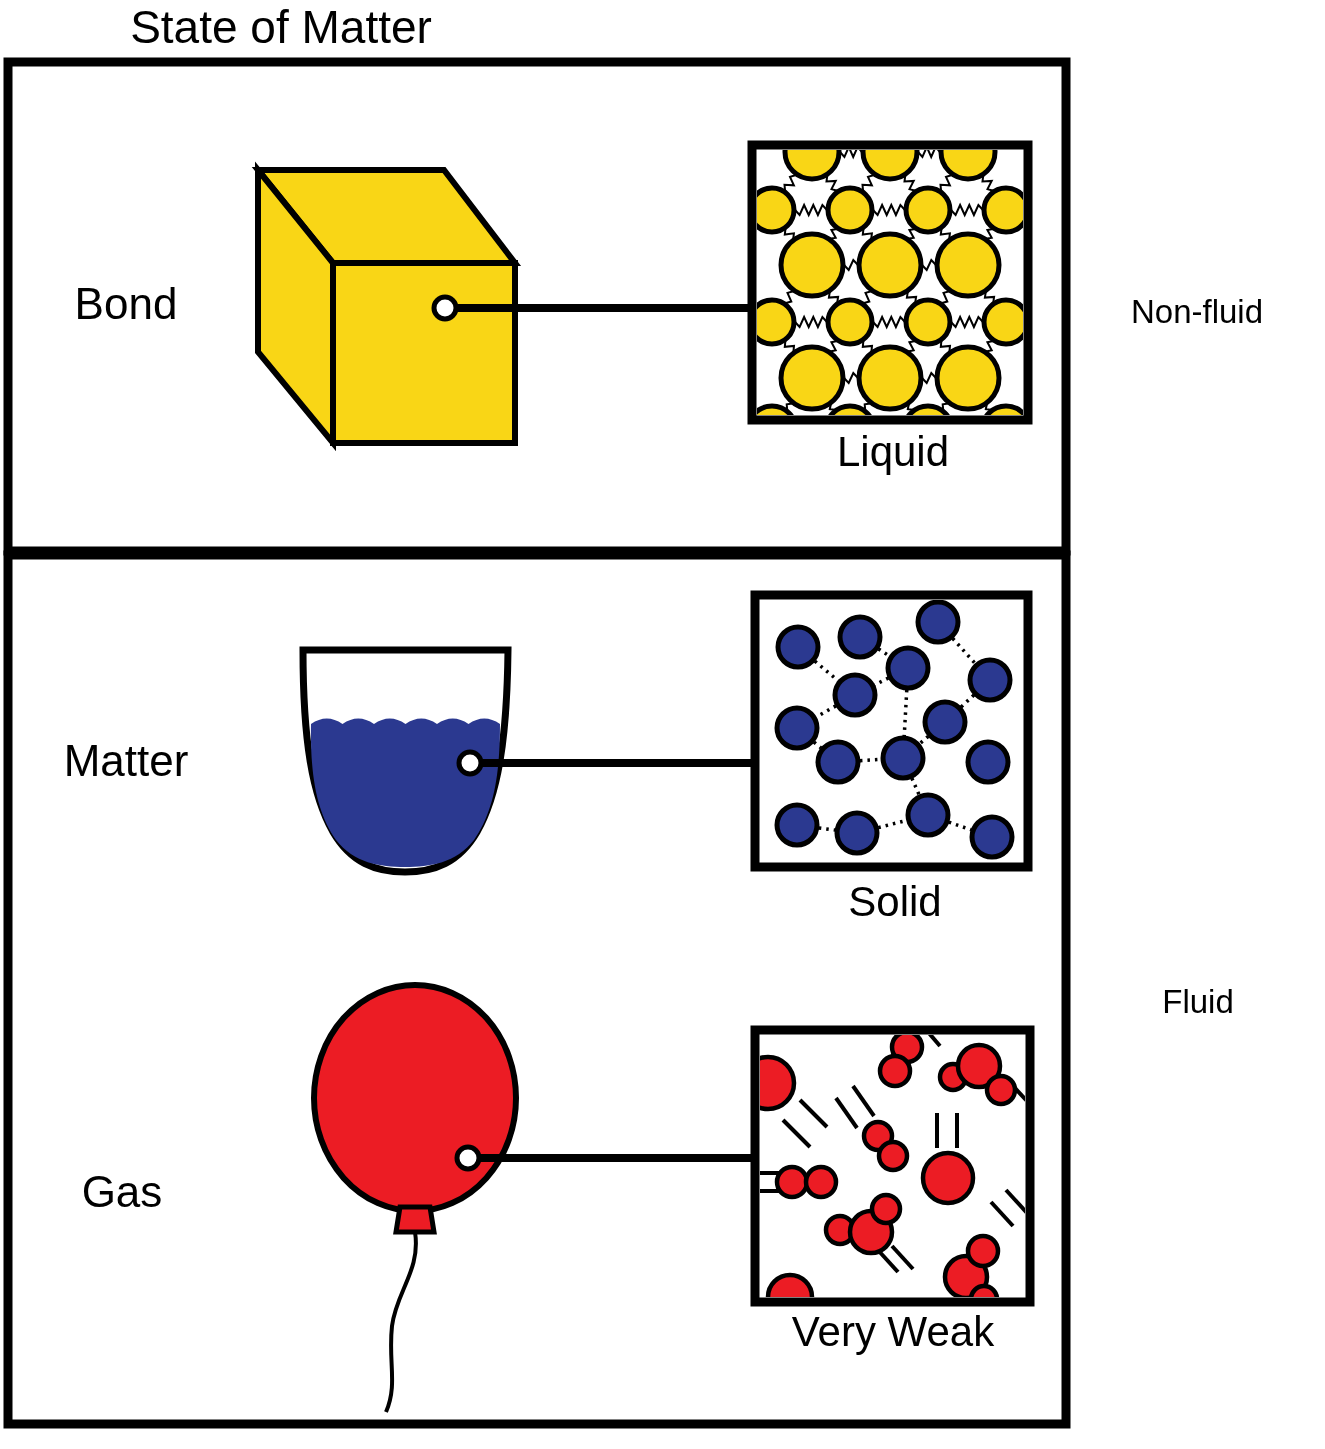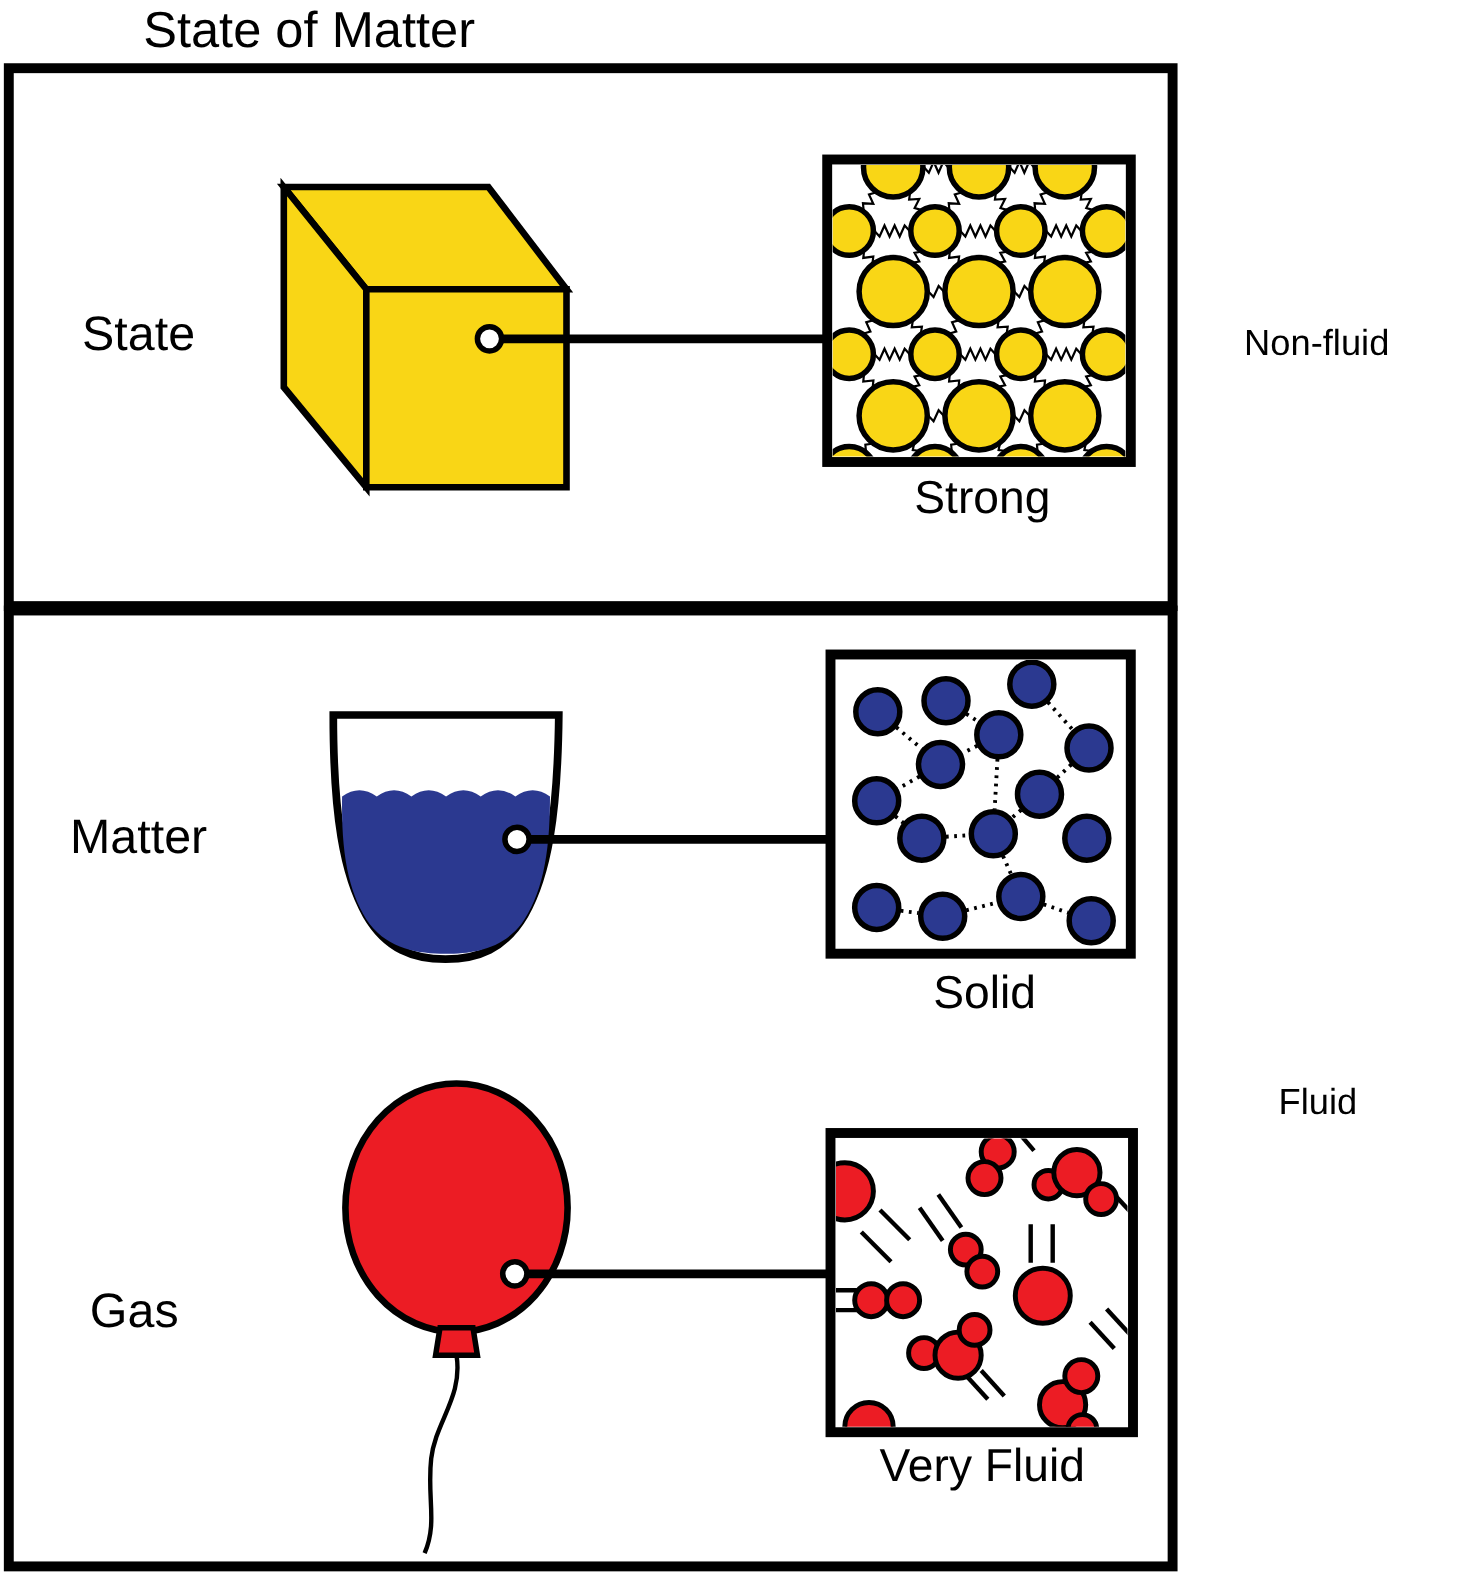--- a/index.html
+++ b/index.html
@@ -210,23 +210,23 @@
         <circle cx="886" cy="1209" r="14" fill="var(--c-red)" stroke="var(--c-line)" stroke-width="4.5"></circle>
         <circle cx="966" cy="1277" r="21" fill="var(--c-red)" stroke="var(--c-line)" stroke-width="4.5"></circle>
         <circle cx="983" cy="1251" r="15" fill="var(--c-red)" stroke="var(--c-line)" stroke-width="4.5"></circle>
         <circle cx="984" cy="1299" r="13" fill="var(--c-red)" stroke="var(--c-line)" stroke-width="4.5"></circle>
         <circle cx="790" cy="1297" r="22" fill="var(--c-red)" stroke="var(--c-line)" stroke-width="4.5"></circle>
       </g>
   </svg>
 
   <div class="label header-label" style="left:281px;top:27px">State of Matter</div>
 
-  <div class="label state-label" style="left:126px;top:304px">State</div>
+  <div class="label state-label" style="left:126px;top:304px">Bond</div>
   <div class="label state-label" style="left:126px;top:761px">Matter</div>
   <div class="label state-label" style="left:122px;top:1192px">Gas</div>
 
-  <div class="label bond-label" style="left:893px;top:452px">Strong</div>
+  <div class="label bond-label" style="left:893px;top:452px">Liquid</div>
   <div class="label bond-label" style="left:895px;top:902px">Solid</div>
-  <div class="label bond-label" style="left:893px;top:1332px">Very Fluid</div>
+  <div class="label bond-label" style="left:893px;top:1332px">Very Weak</div>
 
   <div class="label category-label" style="left:1197px;top:311px">Non-fluid</div>
   <div class="label category-label" style="left:1198px;top:1001px">Fluid</div>
 </div>
 
 </body></html>

